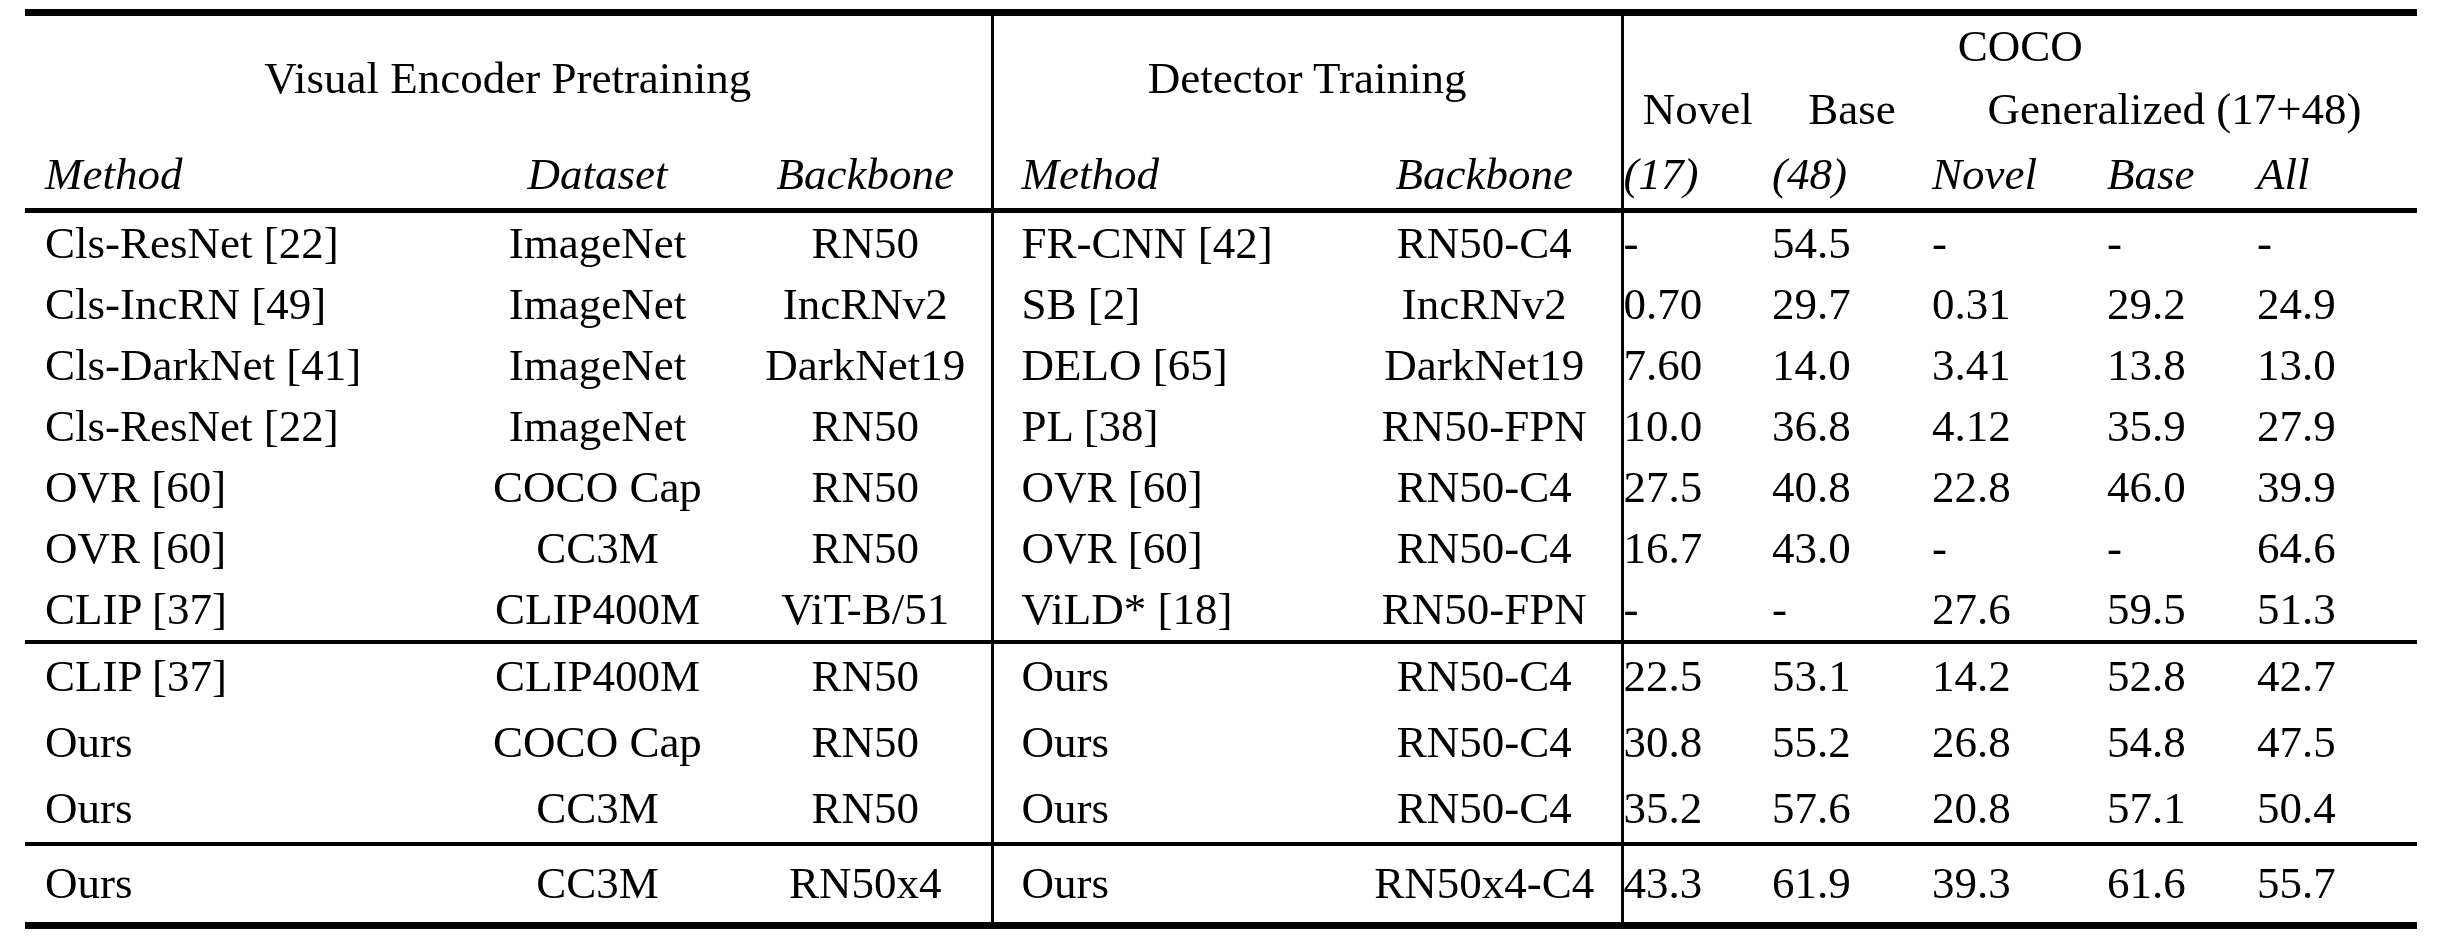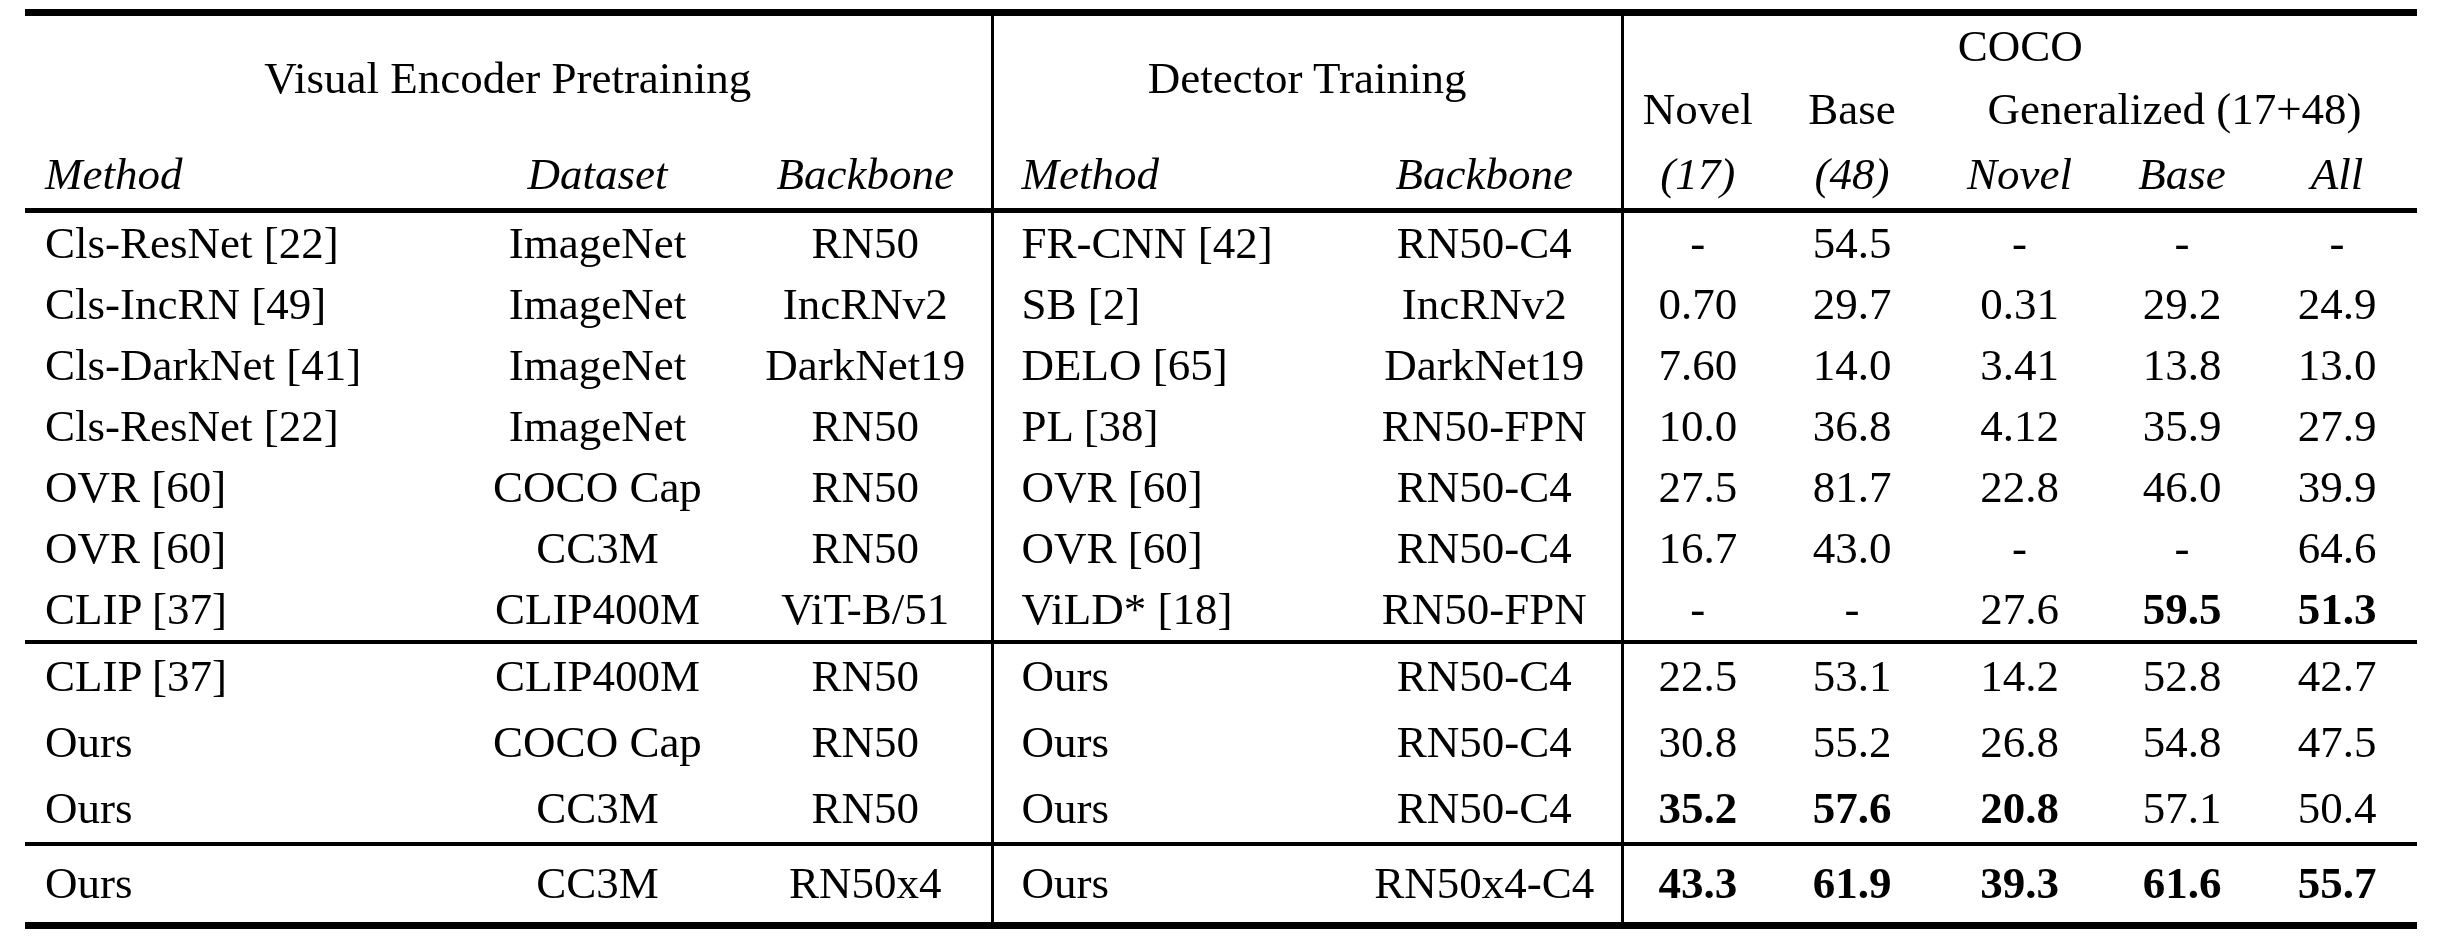--- a/index.html
+++ b/index.html
@@ -25,22 +25,22 @@
   .group { text-align: center; }
   .sub { text-align: center; }
   .vline { border-left: 3px solid #000; }
   .sec-rule { border-top: 4px solid #000; }
   tbody#sec2 td { height: 66px; }
   tbody#sec3 td { height: 76px; }
   .c0 { text-align: left; padding-left: 20px; }
   .c1, .c2, .c4 { text-align: center; }
   .c3 { text-align: left; padding-left: 28px; border-left: 3px solid #000; }
   .c5 { border-left: 3px solid #000; }
-  .c5, .c6, .c7, .c8, .c9 { text-align: center; }
-  .bold { font-weight: bold; }
+  .c5, .c6, .c7, .c8, .c9 { text-align: left; }
+  .bold { font-weight: normal; }
 </style>
 </head>
 <body>
 
 <table class="results">
   <colgroup>
     <col style="width:430px">
       <col style="width:285px">
       <col style="width:252px">
     <col style="width:356px">
@@ -124,21 +124,21 @@
         <td class="c8">35.9</td>
         <td class="c9">27.9</td>
       </tr>
       <tr>
         <td class="c0">OVR [60]</td>
         <td class="c1">COCO Cap</td>
         <td class="c2">RN50</td>
         <td class="c3">OVR [60]</td>
         <td class="c4">RN50-C4</td>
         <td class="c5">27.5</td>
-        <td class="c6">81.7</td>
+        <td class="c6">40.8</td>
         <td class="c7">22.8</td>
         <td class="c8">46.0</td>
         <td class="c9">39.9</td>
       </tr>
       <tr>
         <td class="c0">OVR [60]</td>
         <td class="c1">CC3M</td>
         <td class="c2">RN50</td>
         <td class="c3">OVR [60]</td>
         <td class="c4">RN50-C4</td>

